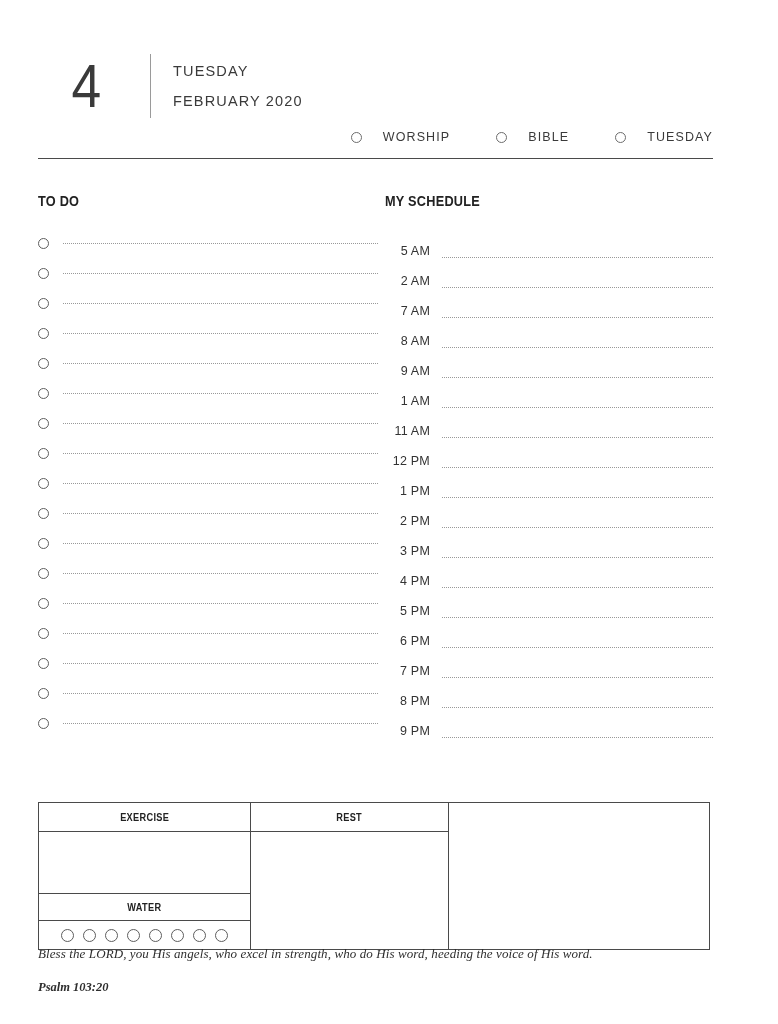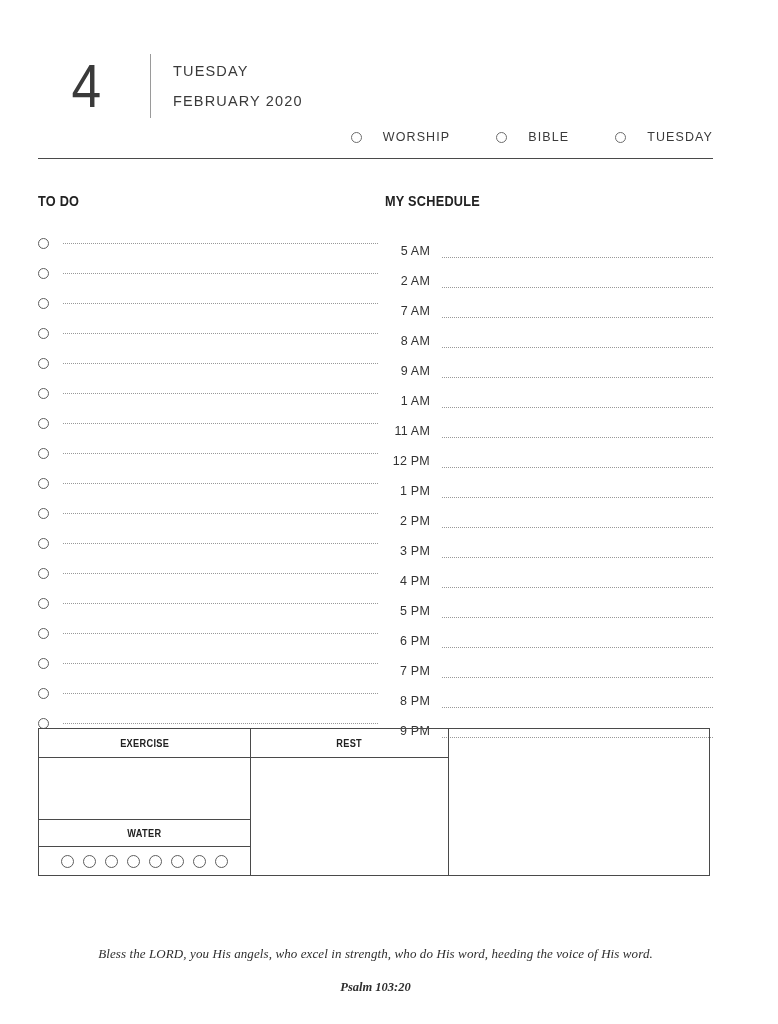--- a/index.html
+++ b/index.html
@@ -170,21 +170,21 @@
     flex: 1;
     height: 0;
     margin-left: 12px;
     border-bottom: 1.4px dotted #999;
   }
 
   
   .bottom-table {
     position: absolute;
     left: 38px;
-    top: 728px;
+    top: 802px;
     width: 672px;
     height: 148px;
     border: 1.4px solid #4a4a4a;
     box-sizing: border-box;
     display: flex;
   }
   .col {
     box-sizing: border-box;
     display: flex;
     flex-direction: column;
@@ -234,21 +234,20 @@
     border-radius: 50%;
     box-sizing: border-box;
   }
 
   
   .footer {
     position: absolute;
     left: 38px;
     top: 946px;
     width: 675px;
-    text-align: center;
   }
   .verse {
     font-family: "Liberation Serif", serif;
     font-style: italic;
     font-size: 13px;
     color: #2e2e2e;
     letter-spacing: 0.1px;
     white-space: nowrap;
   }
   .citation {

